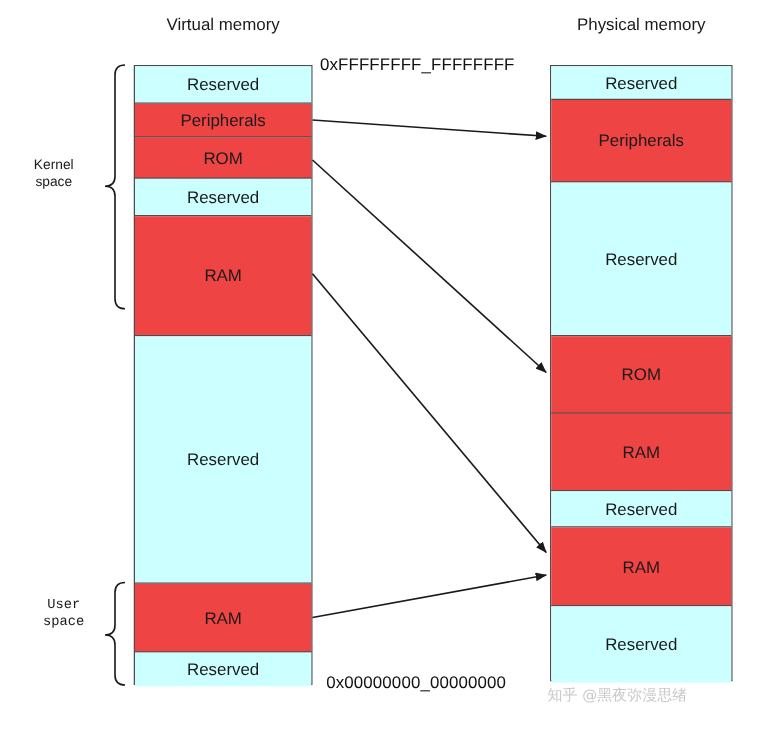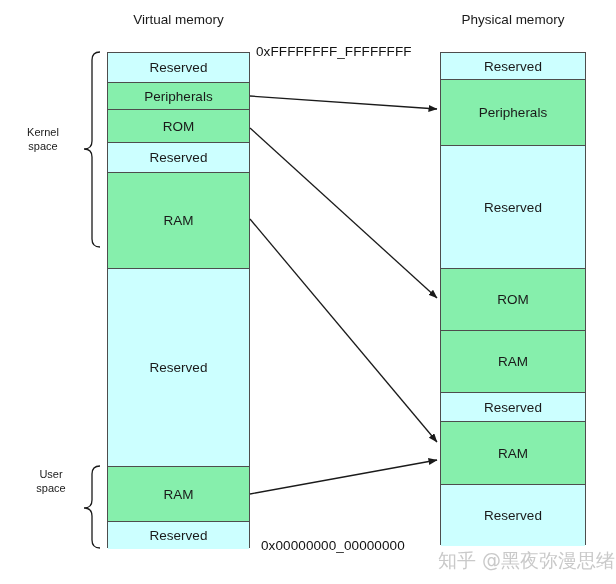--- a/index.html
+++ b/index.html
@@ -44,21 +44,21 @@
     display: flex;
     align-items: center;
     justify-content: center;
     font-size: 13.5px;
     color: #1a1a1a;
     white-space: nowrap;
     overflow: hidden;
   }
   .mem-block.last { border-bottom: none; }
   .fill-cyan { background: #ccffff; }
-  .fill-white { background: #86efac; }
+  .fill-white { background: #ef4444; }
 
   .addr-label {
     position: absolute;
     font-size: 13.5px;
     color: #111111;
     white-space: nowrap;
     letter-spacing: 0.1px;
     text-align: center;
   }
   #addr-top { left: 256px; top: 44px; }
@@ -66,36 +66,36 @@
 
   .space-label {
     position: absolute;
     font-size: 11px;
     color: #1a1a1a;
     text-align: center;
     line-height: 1.25;
     white-space: pre-line;
   }
   #kernel-space-label { left: 8px; top: 126px; width: 70px; }
-  #user-space-label { left: 16px; top: 468px; width: 70px; }
+  #user-space-label { left: 16px; top: 478px; width: 70px; font-family: Liberation Mono, monospace; }
 
   svg.overlay {
     position: absolute;
     left: 0;
     top: 0;
     width: 616px;
     height: 584px;
     pointer-events: none;
   }
 
   #watermark {
     position: absolute;
     left: 438px;
     top: 548px;
-    font-size: 19px;
+    font-size: 12px;
     color: #c9c9c9;
     white-space: nowrap;
     font-family: "DejaVu Sans", sans-serif;
   }
 </style>
 </head>
 <body>
 
 <div id="canvas">
 

